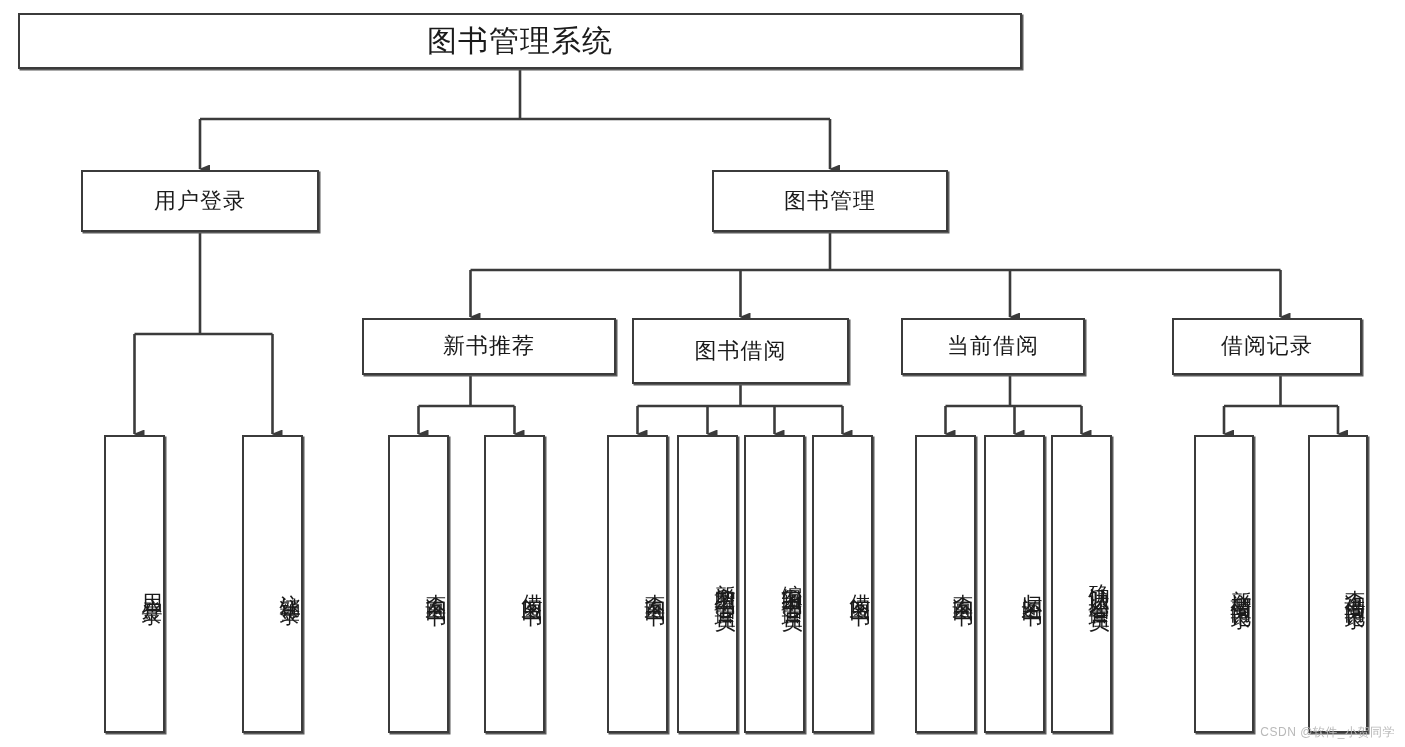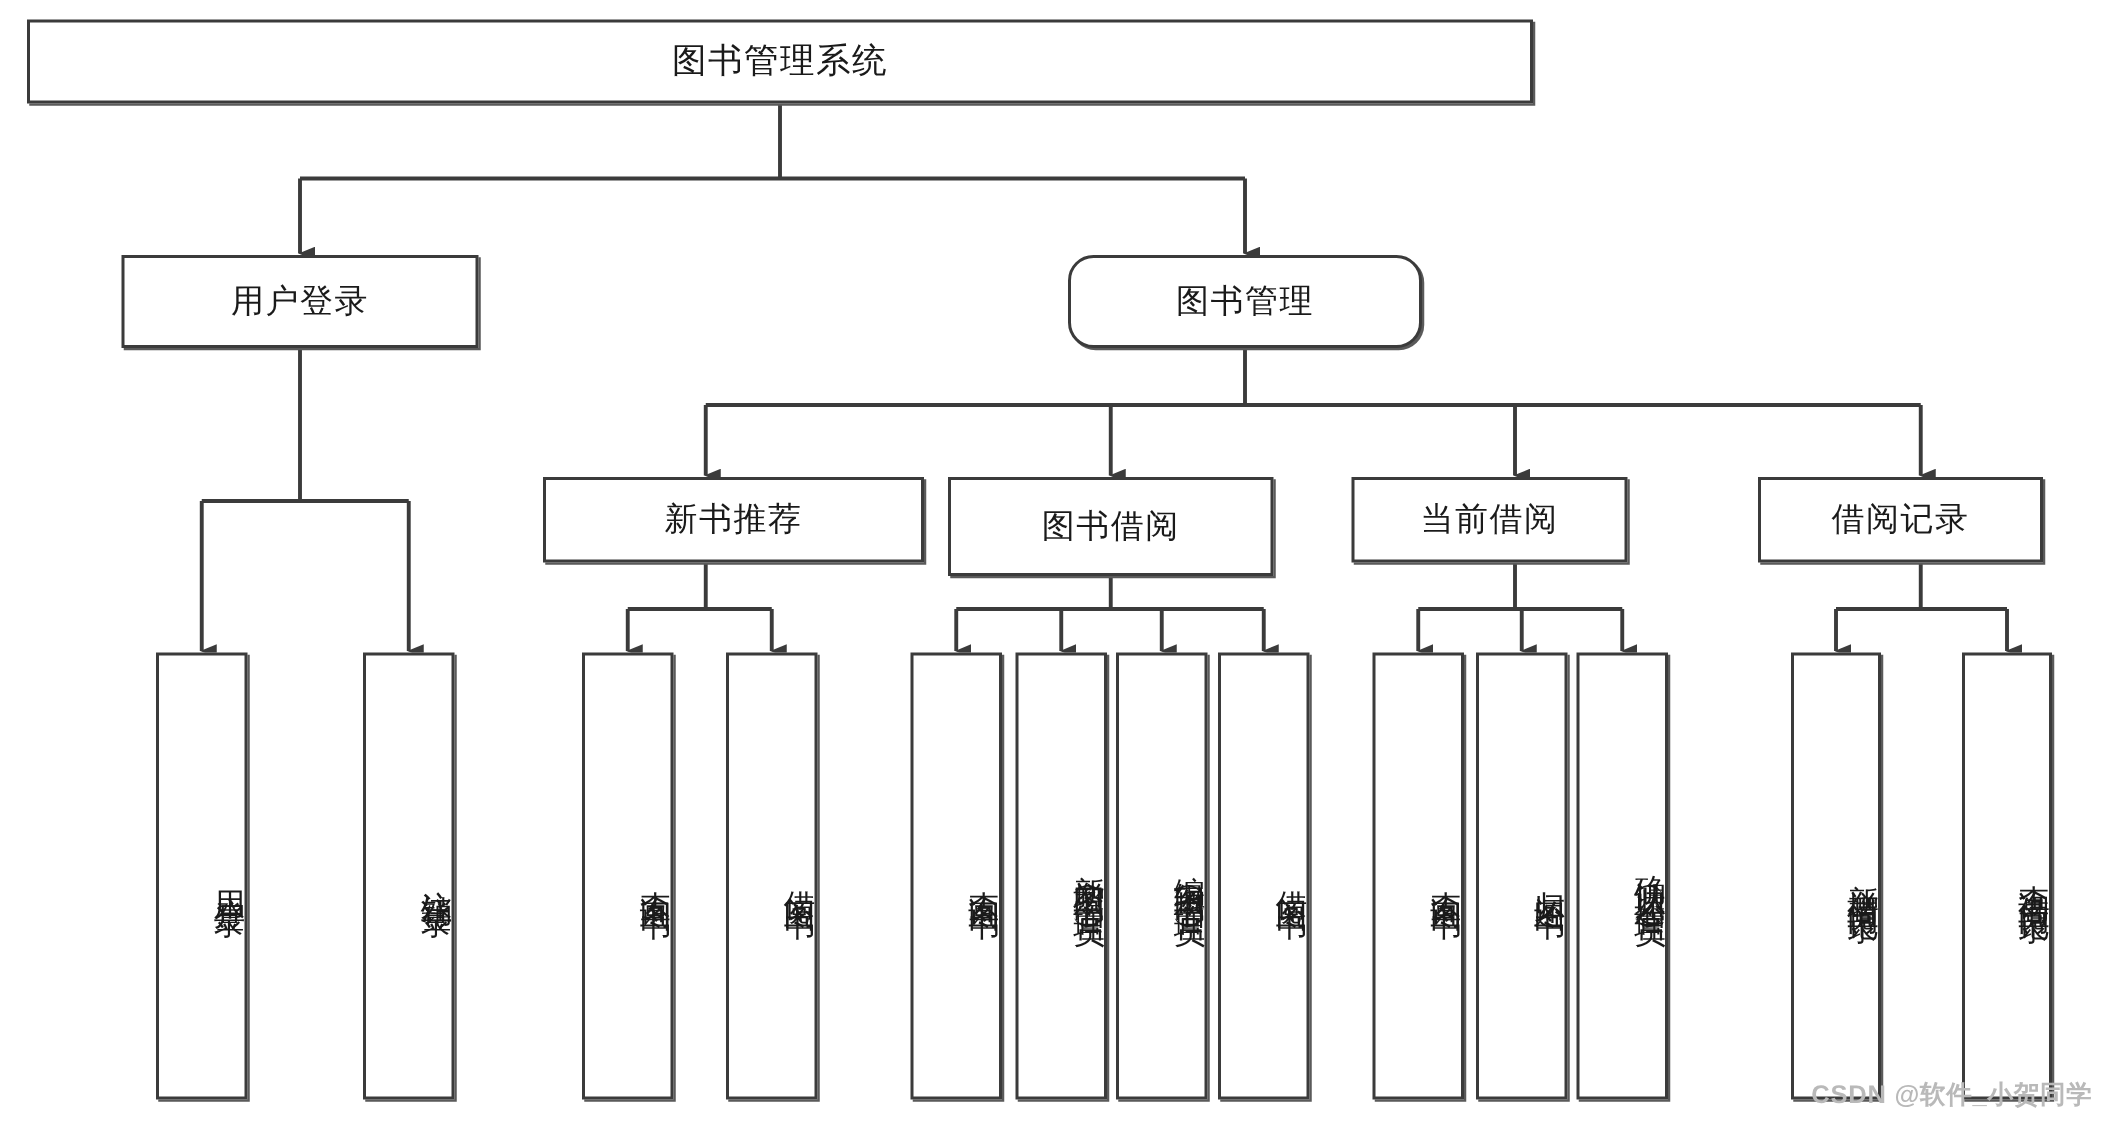--- a/index.html
+++ b/index.html
@@ -37,21 +37,21 @@
     color: #1a1a1a;
     z-index: 2;
   }
   .node.horiz {
     font-size: 22px;
     letter-spacing: 1px;
     line-height: 1.2;
     text-align: center;
   }
   .node.root {
-    font-size: 23px;
+    font-size: 30px;
   }
   .node.leaf {
     writing-mode: vertical-rl;
     text-orientation: upright;
     font-size: 21px;
     letter-spacing: 4px;
     line-height: 1.0;
     padding: 8px 0 6px 0;
     align-items: flex-start;
     justify-content: center;
@@ -59,26 +59,25 @@
   .leaf-label {
     writing-mode: vertical-rl;
     text-orientation: upright;
     display: block;
     white-space: nowrap;
   }
   #watermark {
     position: absolute;
     right: 10px;
     bottom: 6px;
-    font-size: 17px;
+    font-size: 12px;
     color: #b9b9b9;
     letter-spacing: 0.5px;
     z-index: 5;
     white-space: nowrap;
-    font-weight: bold;
   }
 </style>
 </head>
 <body>
 
 <div id="diagram-root">
 
   <svg id="edges-layer" viewBox="0 0 1405 747">
     <defs>
       <marker id="arrowhead" markerWidth="9" markerHeight="11" refX="4.5" refY="10" orient="auto" markerUnits="userSpaceOnUse">
@@ -122,21 +121,21 @@
       </g>
   </svg>
 
   <div id="nodes-layer">
       <div class="node horiz root" style="left: 18px; top: 13px; width: 1004px; height: 56px;">
         <span>图书管理系统</span>
       </div>
       <div class="node horiz" style="left: 81px; top: 170px; width: 238px; height: 62px;">
         <span>用户登录</span>
       </div>
-      <div class="node horiz" style="left: 712px; top: 170px; width: 236px; height: 62px; border-radius: 17px;">
+      <div class="node horiz" style="left: 712px; top: 170px; width: 236px; height: 62px;">
         <span>图书管理</span>
       </div>
       <div class="node horiz" style="left: 362px; top: 318px; width: 254px; height: 57px;">
         <span>新书推荐</span>
       </div>
       <div class="node horiz" style="left: 632px; top: 318px; width: 217px; height: 66px;">
         <span>图书借阅</span>
       </div>
       <div class="node horiz" style="left: 901px; top: 318px; width: 184px; height: 57px;">
         <span>当前借阅</span>

